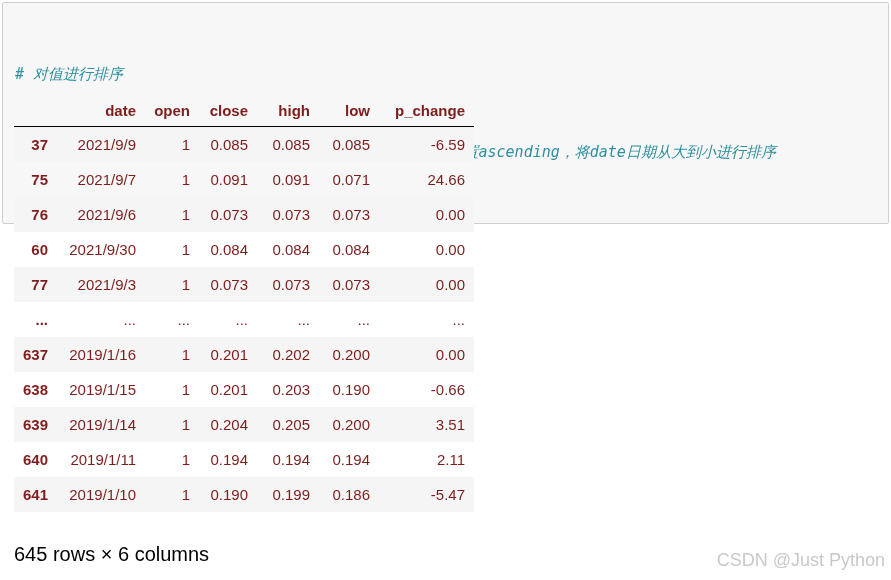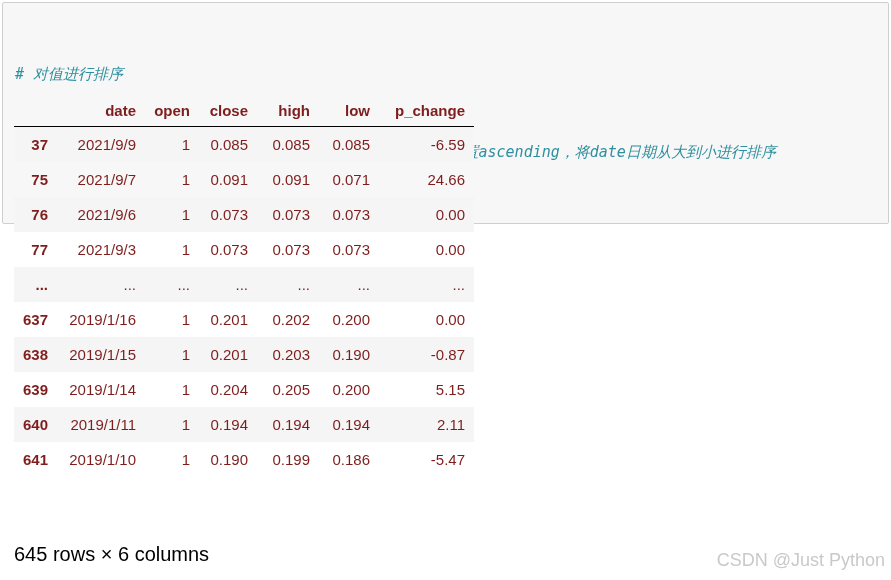--- a/index.html
+++ b/index.html
@@ -139,20 +139,29 @@
           <tr>
             <th>76</th>
             <td>2021/9/6</td>
             <td>1</td>
             <td>0.073</td>
             <td>0.073</td>
             <td>0.073</td>
             <td>0.00</td>
           </tr>
           <tr>
+            <th>60</th>
+            <td>2021/9/30</td>
+            <td>1</td>
+            <td>0.084</td>
+            <td>0.084</td>
+            <td>0.084</td>
+            <td>0.00</td>
+          </tr>
+          <tr>
             <th>77</th>
             <td>2021/9/3</td>
             <td>1</td>
             <td>0.073</td>
             <td>0.073</td>
             <td>0.073</td>
             <td>0.00</td>
           </tr>
           <tr>
             <th>...</th>
@@ -172,30 +181,30 @@
             <td>0.200</td>
             <td>0.00</td>
           </tr>
           <tr>
             <th>638</th>
             <td>2019/1/15</td>
             <td>1</td>
             <td>0.201</td>
             <td>0.203</td>
             <td>0.190</td>
-            <td>-0.87</td>
+            <td>-0.66</td>
           </tr>
           <tr>
             <th>639</th>
             <td>2019/1/14</td>
             <td>1</td>
             <td>0.204</td>
             <td>0.205</td>
             <td>0.200</td>
-            <td>5.15</td>
+            <td>3.51</td>
           </tr>
           <tr>
             <th>640</th>
             <td>2019/1/11</td>
             <td>1</td>
             <td>0.194</td>
             <td>0.194</td>
             <td>0.194</td>
             <td>2.11</td>
           </tr>

